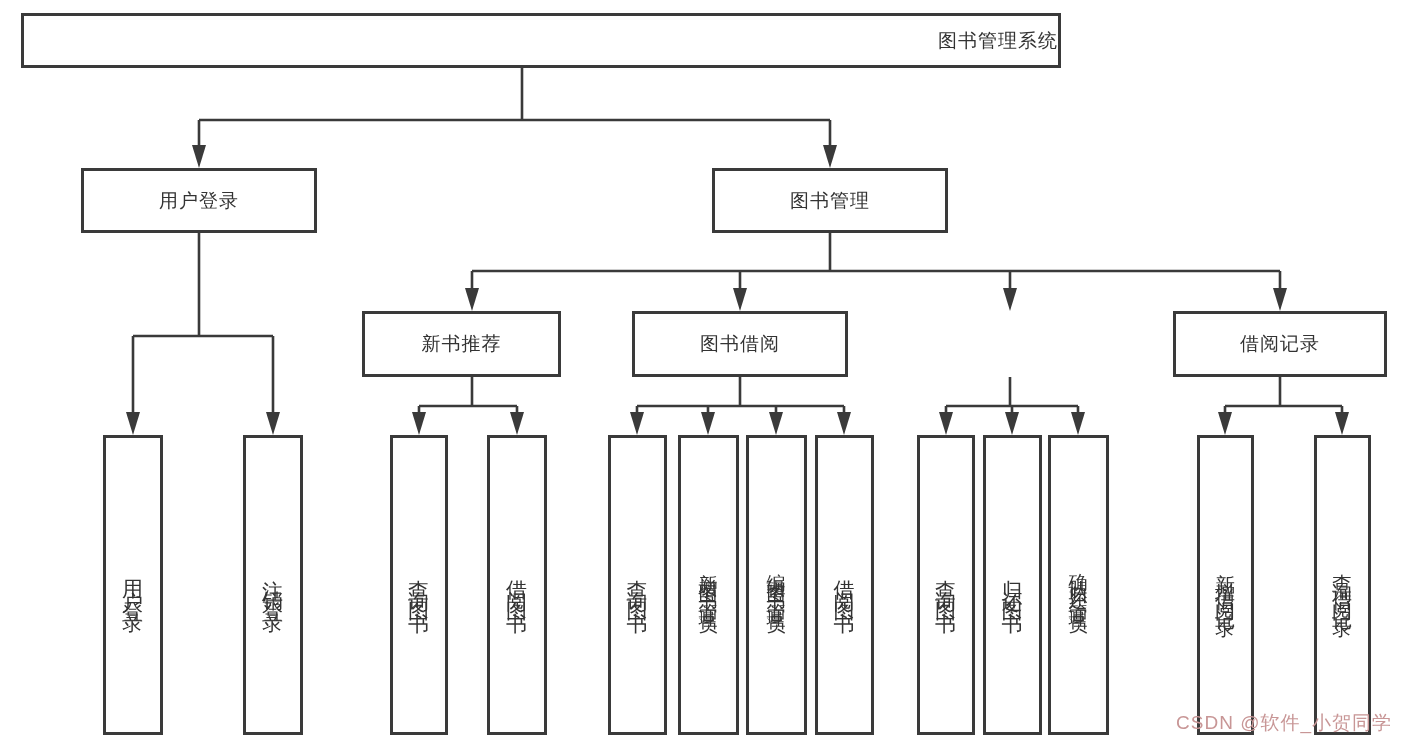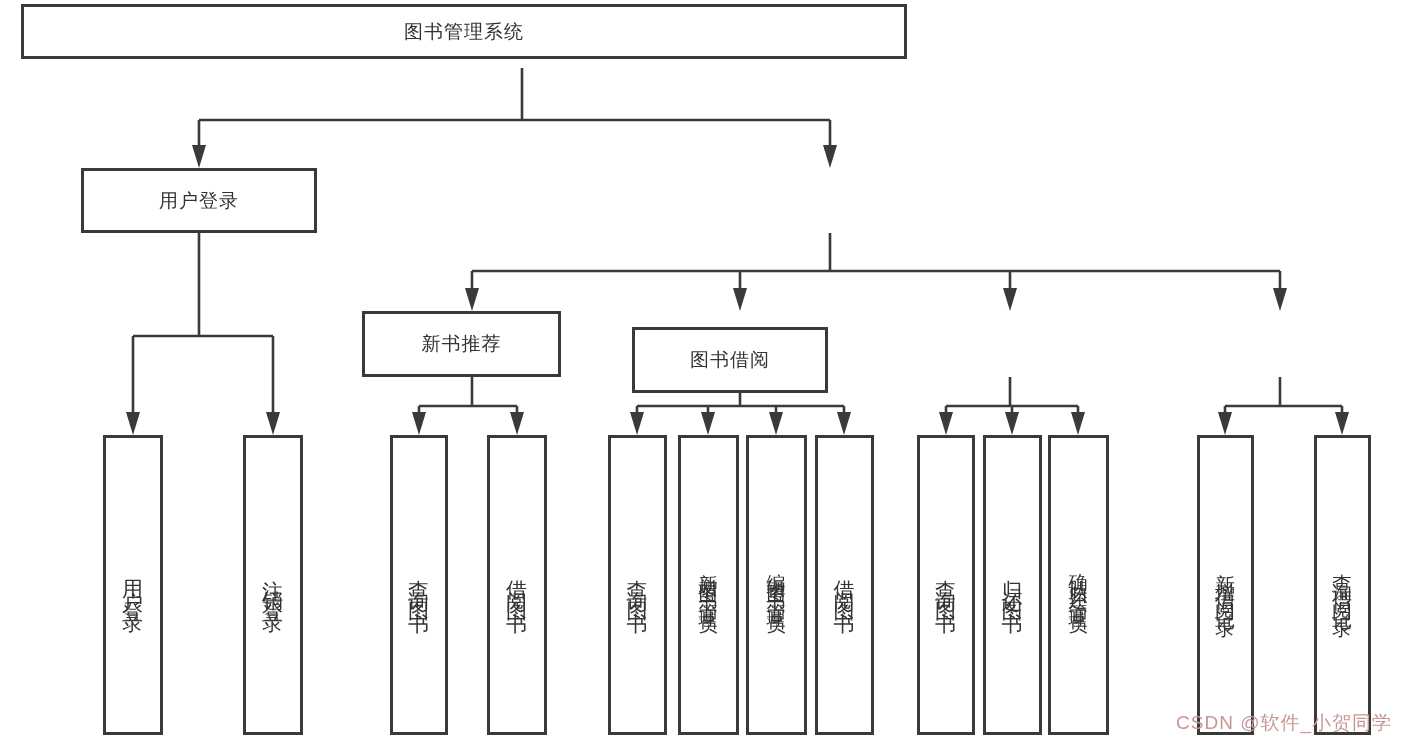--- a/index.html
+++ b/index.html
@@ -68,33 +68,39 @@
       <path d="M769 412 L783 412 L776 435 Z"></path>
       <path d="M837 412 L851 412 L844 435 Z"></path>
       <path d="M939 412 L953 412 L946 435 Z"></path>
       <path d="M1005 412 L1019 412 L1012 435 Z"></path>
       <path d="M1071 412 L1085 412 L1078 435 Z"></path>
       <path d="M1218 412 L1232 412 L1225 435 Z"></path>
       <path d="M1335 412 L1349 412 L1342 435 Z"></path>
     </g>
   </svg>
 
-  <div class="node" style="left:21px; top:4px; width:886px; height:55px;">
+  <div class="node" style="left:21px; top:13px; width:1040px; height:55px;justify-content:flex-end;">
     <span>图书管理系统</span>
   </div>
 
   <div class="node" style="left:81px; top:168px; width:236px; height:65px;">
     <span>用户登录</span>
   </div>
+  <div class="node" style="left:712px; top:168px; width:236px; height:65px;">
+    <span>图书管理</span>
+  </div>
 
   <div class="node" style="left:362px; top:311px; width:199px; height:66px;">
     <span>新书推荐</span>
   </div>
-  <div class="node" style="left:632px; top:327px; width:196px; height:66px;">
+  <div class="node" style="left:632px; top:311px; width:216px; height:66px;">
     <span>图书借阅</span>
+  </div>
+  <div class="node" style="left:1173px; top:311px; width:214px; height:66px;">
+    <span>借阅记录</span>
   </div>
 
   <div class="node vnode" style="left:103px; top:435px; width:60px; height:300px;">
     <span>用户登录</span>
   </div>
   <div class="node vnode" style="left:243px; top:435px; width:60px; height:300px;">
     <span>注销登录</span>
   </div>
 
   <div class="node vnode" style="left:390px; top:435px; width:58px; height:300px;">

